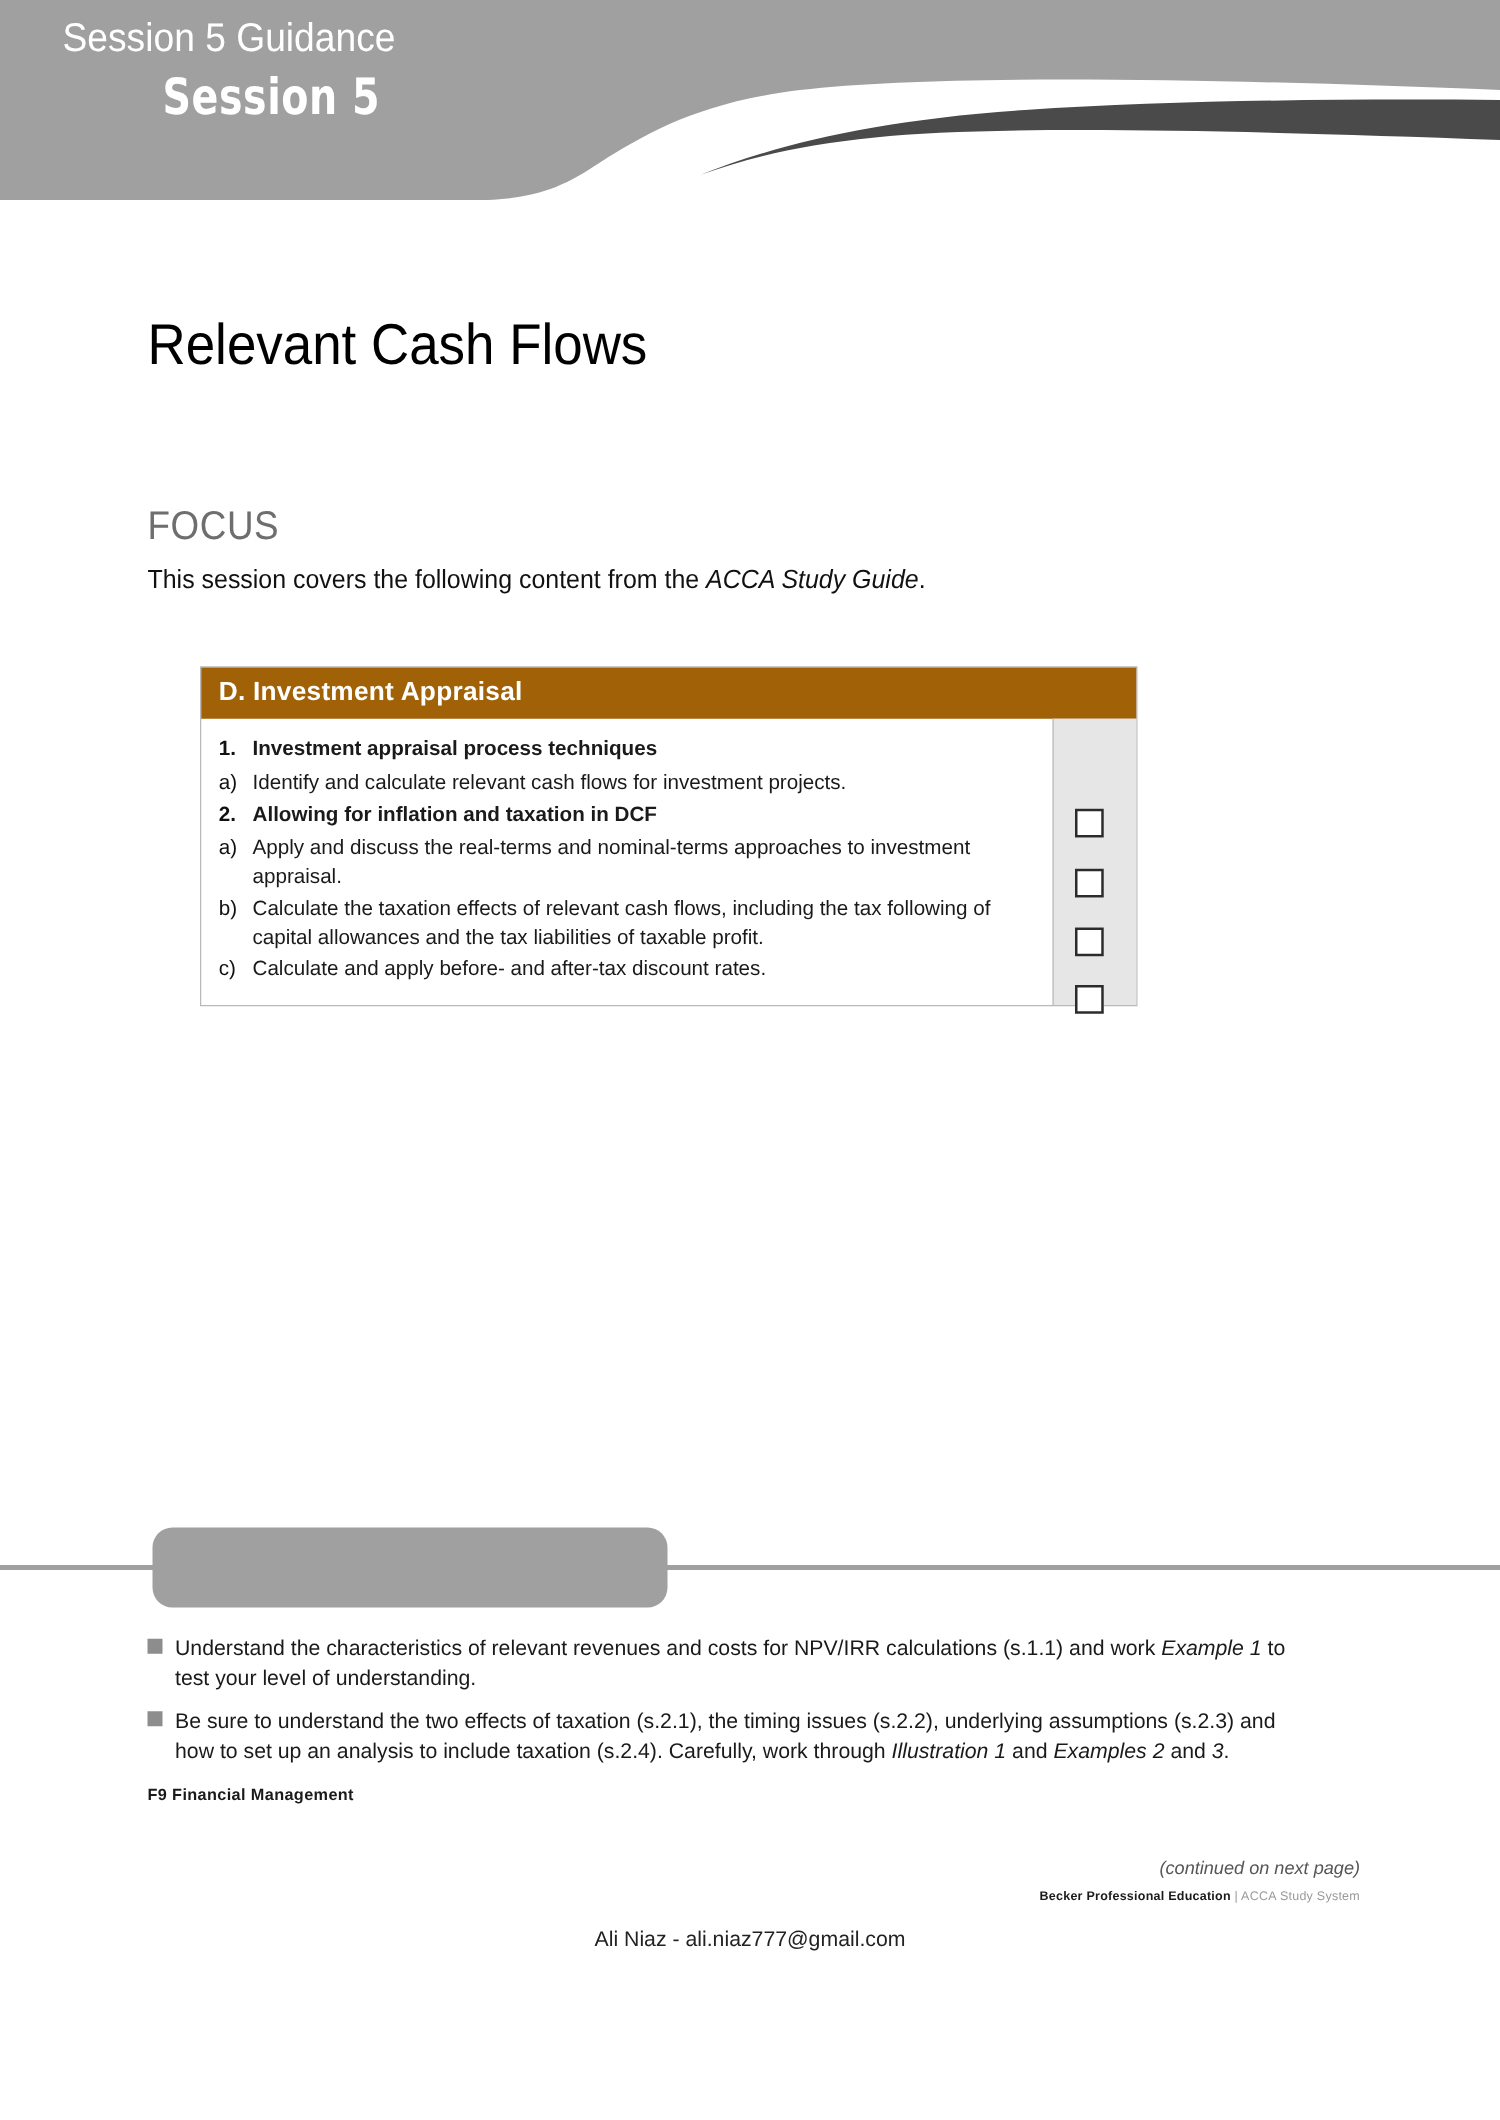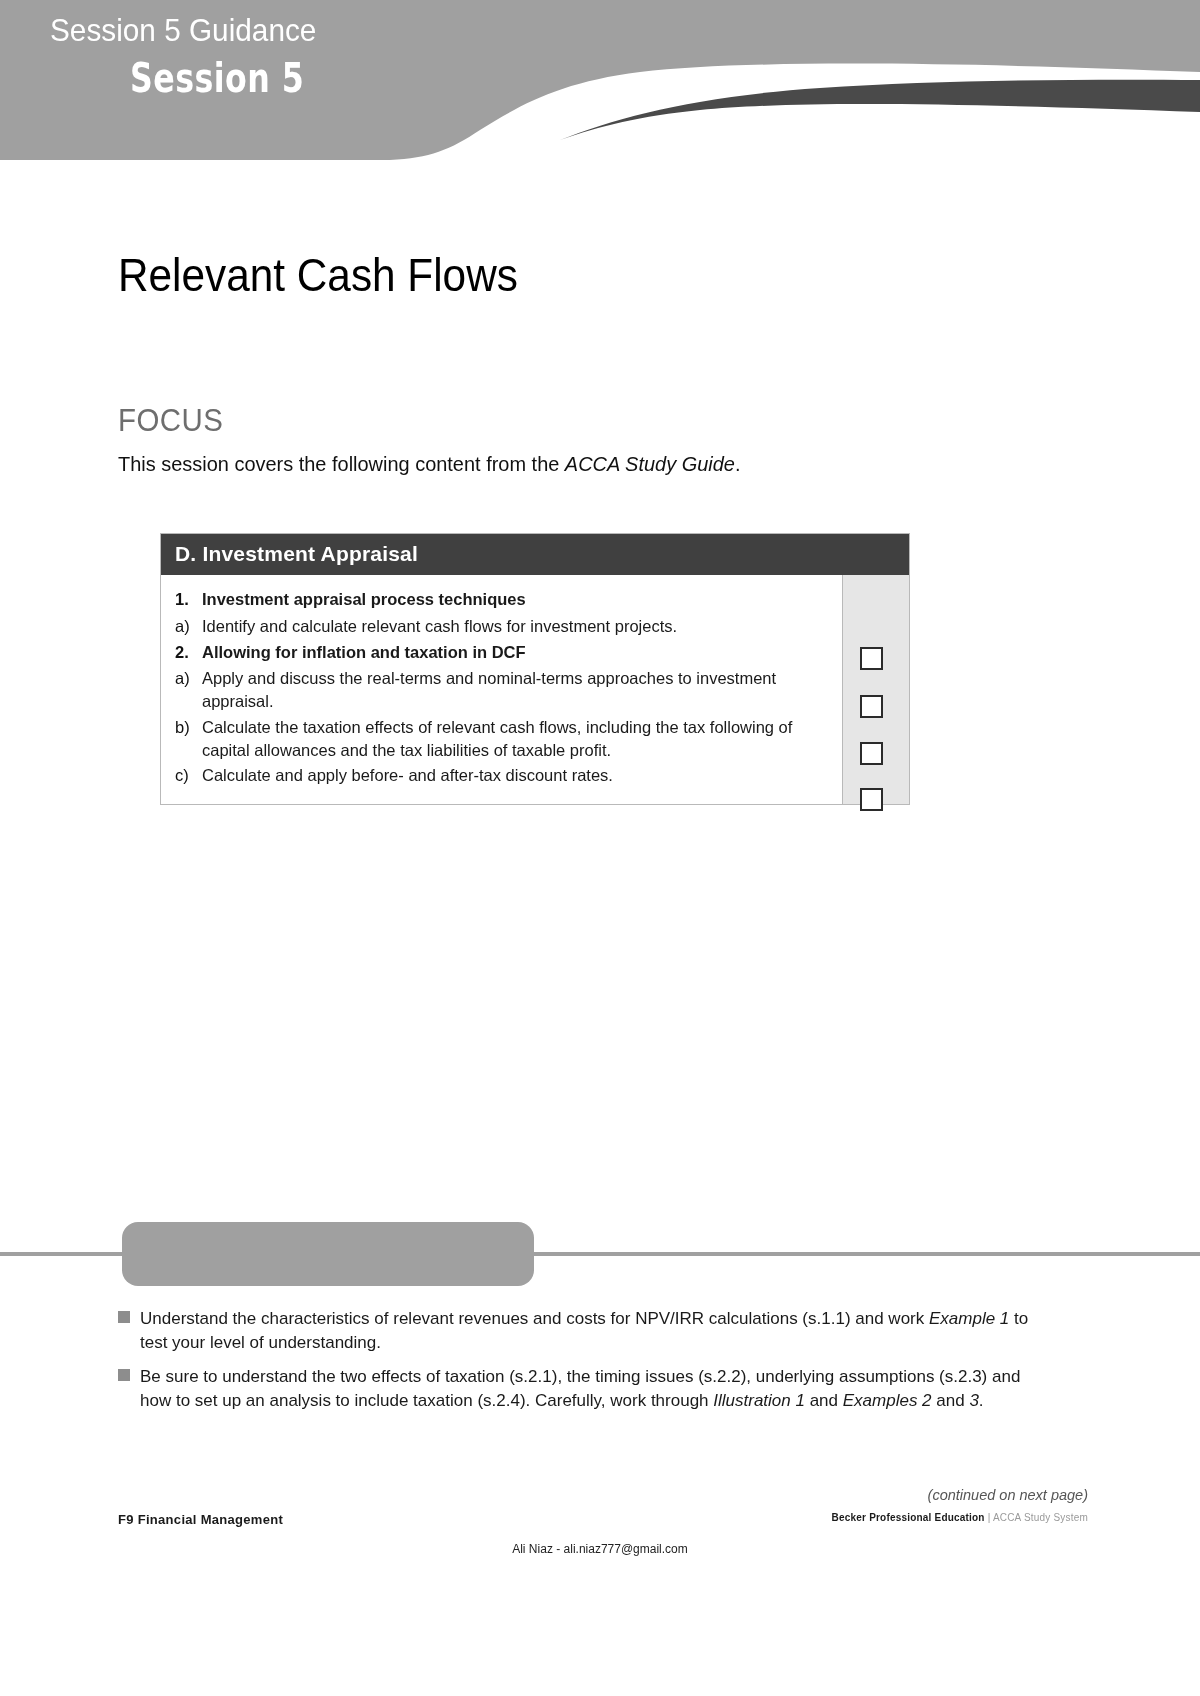--- a/index.html
+++ b/index.html
@@ -80,21 +80,21 @@
   .syllabus {
     position: absolute;
     left: 160px;
     top: 533px;
     width: 750px;
     border: 1px solid #b9b9b9;
     box-sizing: border-box;
     background: #ffffff;
   }
   .syllabus-header {
-    background: #404040;
+    background: #a16207;
     color: #ffffff;
     font-size: 21px;
     font-weight: bold;
     padding: 8px 0 9px 14px;
     letter-spacing: 0.2px;
   }
   .syllabus-header .sec-letter { margin-right: 6px; }
   .syllabus-body {
     display: flex;
     align-items: stretch;
@@ -207,21 +207,21 @@
     position: absolute;
     right: 112px;
     top: 1487px;
     font-size: 14.5px;
     font-style: italic;
     color: #555555;
   }
   .footer-left {
     position: absolute;
     left: 118px;
-    top: 1512px;
+    top: 1428px;
     font-size: 13px;
     font-weight: bold;
     color: #1a1a1a;
     letter-spacing: 0.3px;
   }
   .footer-right {
     position: absolute;
     right: 112px;
     top: 1512px;
     font-size: 10px;
@@ -232,21 +232,21 @@
   .footer-right b {
     color: #1a1a1a;
     font-weight: bold;
   }
   .watermark {
     position: absolute;
     left: 0;
     top: 1542px;
     width: 1200px;
     text-align: center;
-    font-size: 12px;
+    font-size: 17px;
     color: #222222;
   }
 </style>
 </head>
 <body>
 
 <div class="header-band">
   <svg width="1200" height="175" viewBox="0 0 1200 175" xmlns="http://www.w3.org/2000/svg">
 
     <path d="M0,0 H1200 V72

